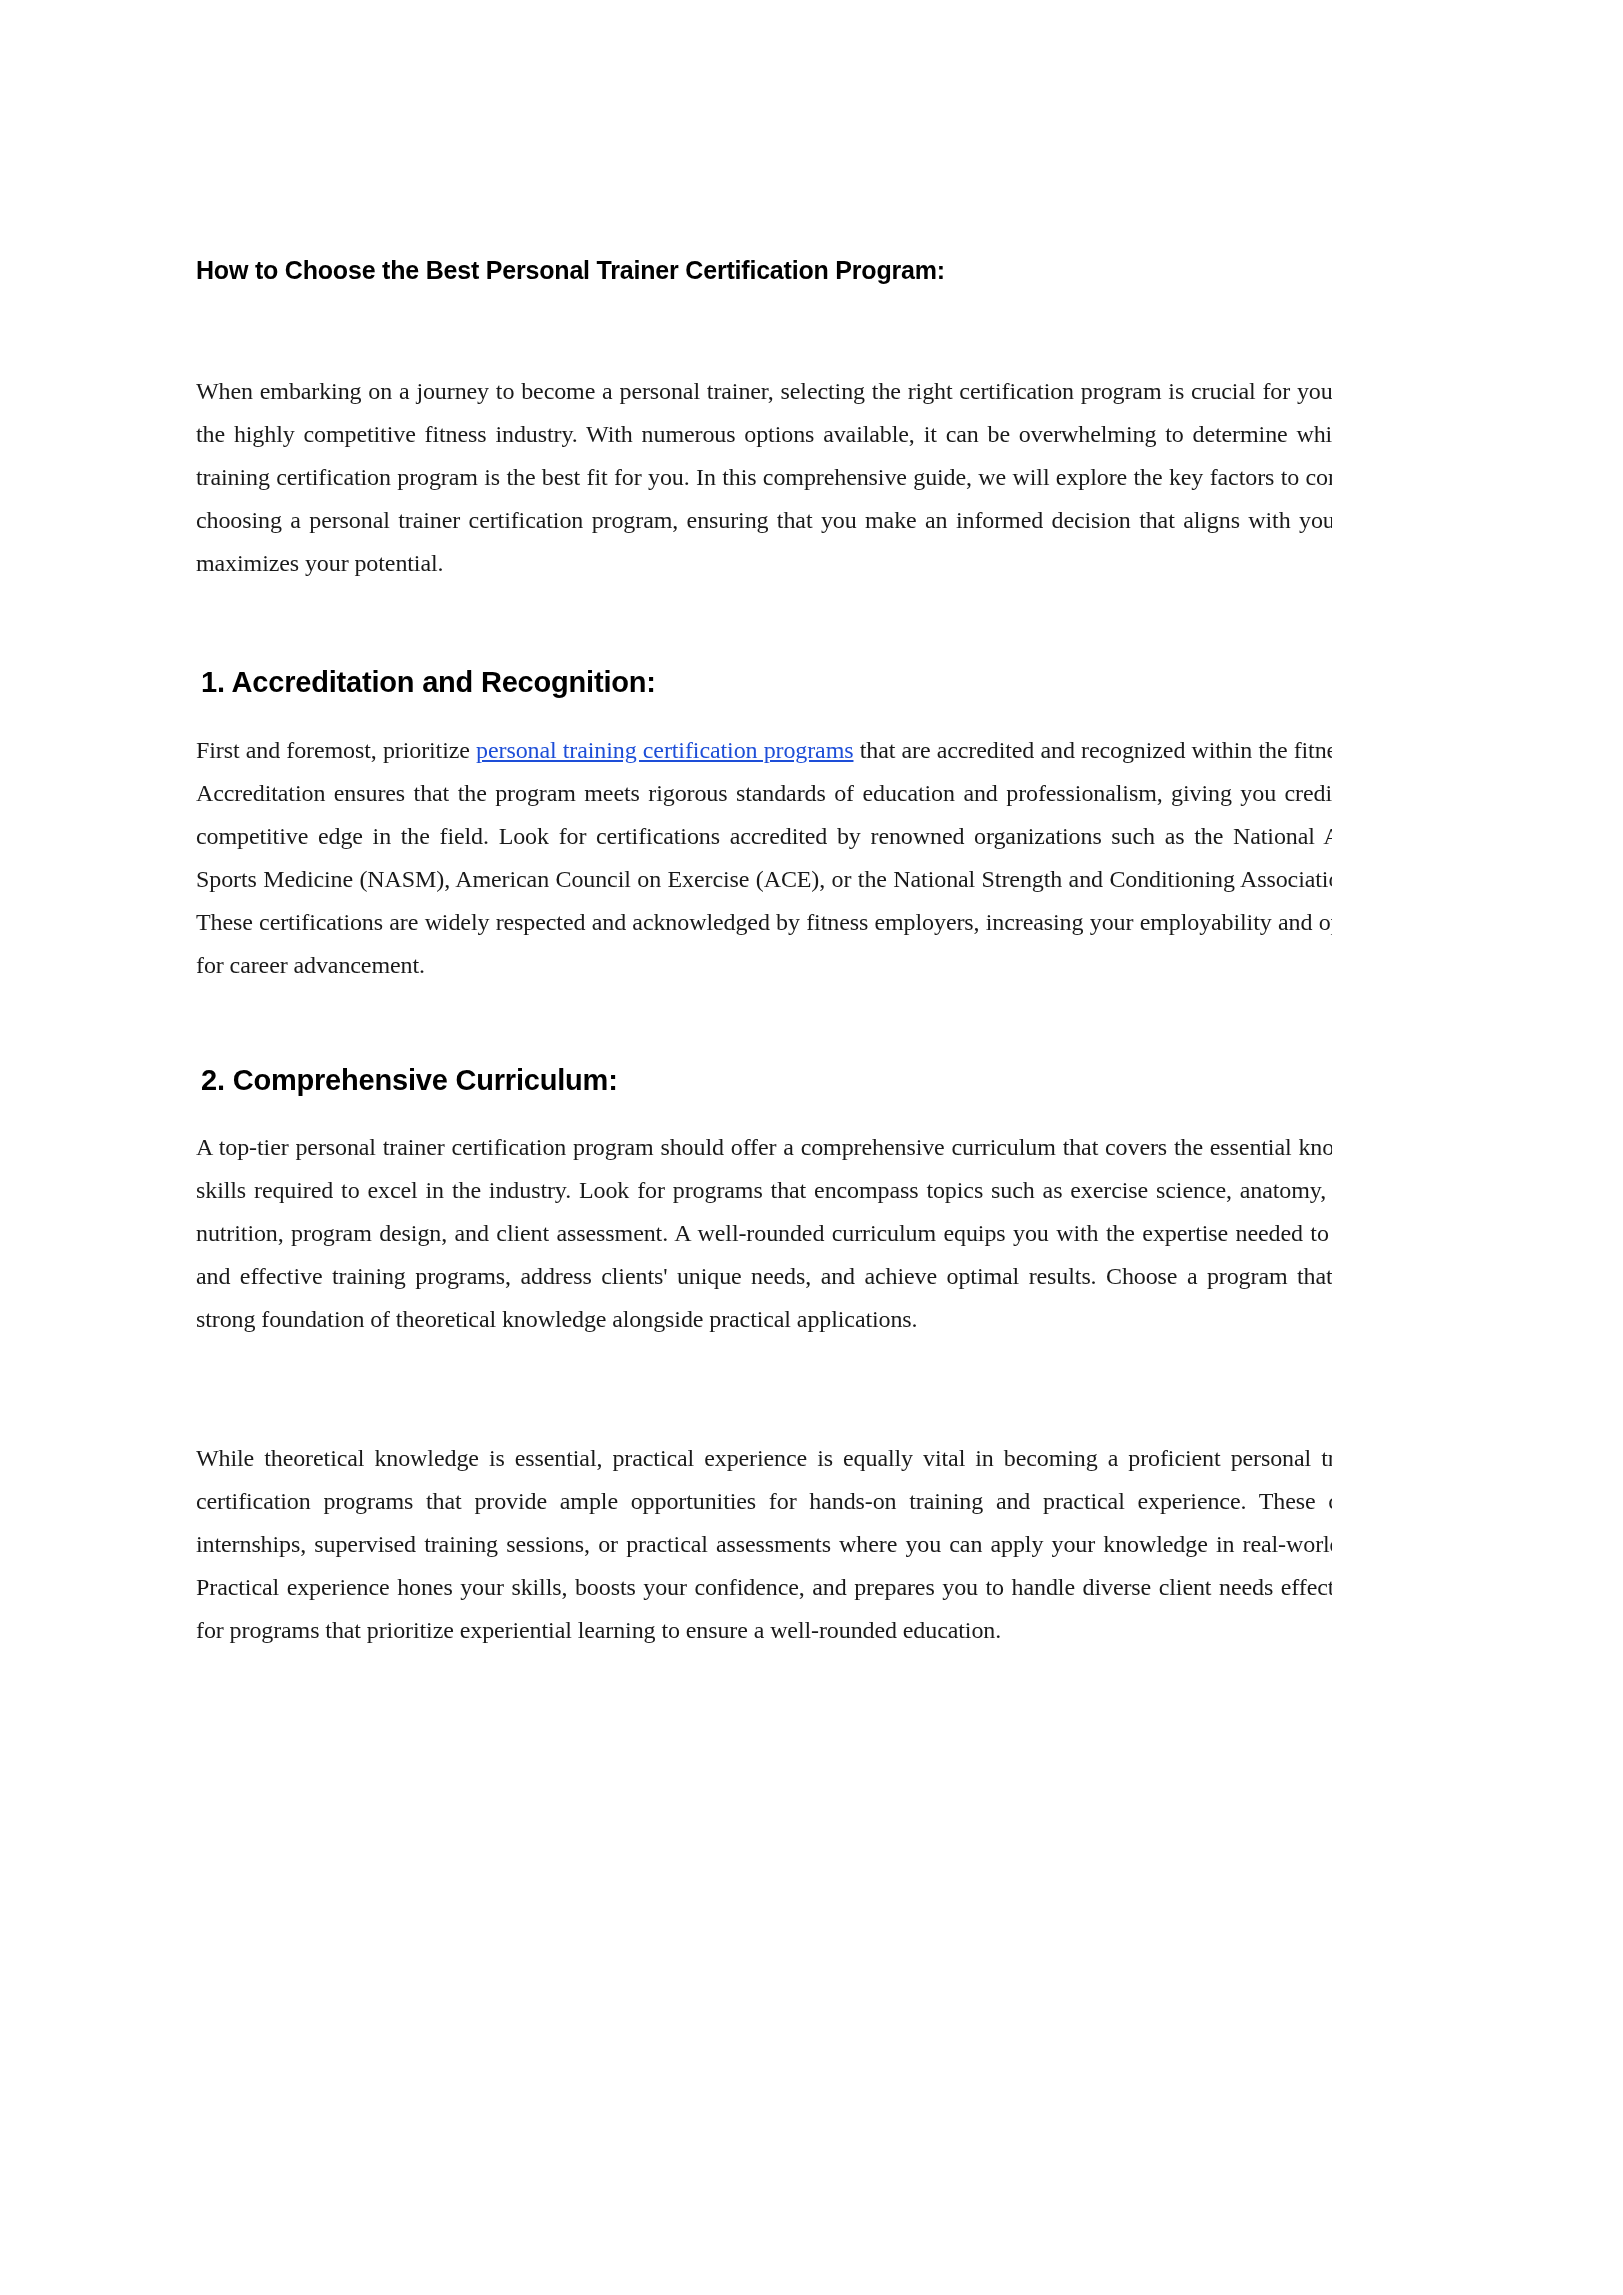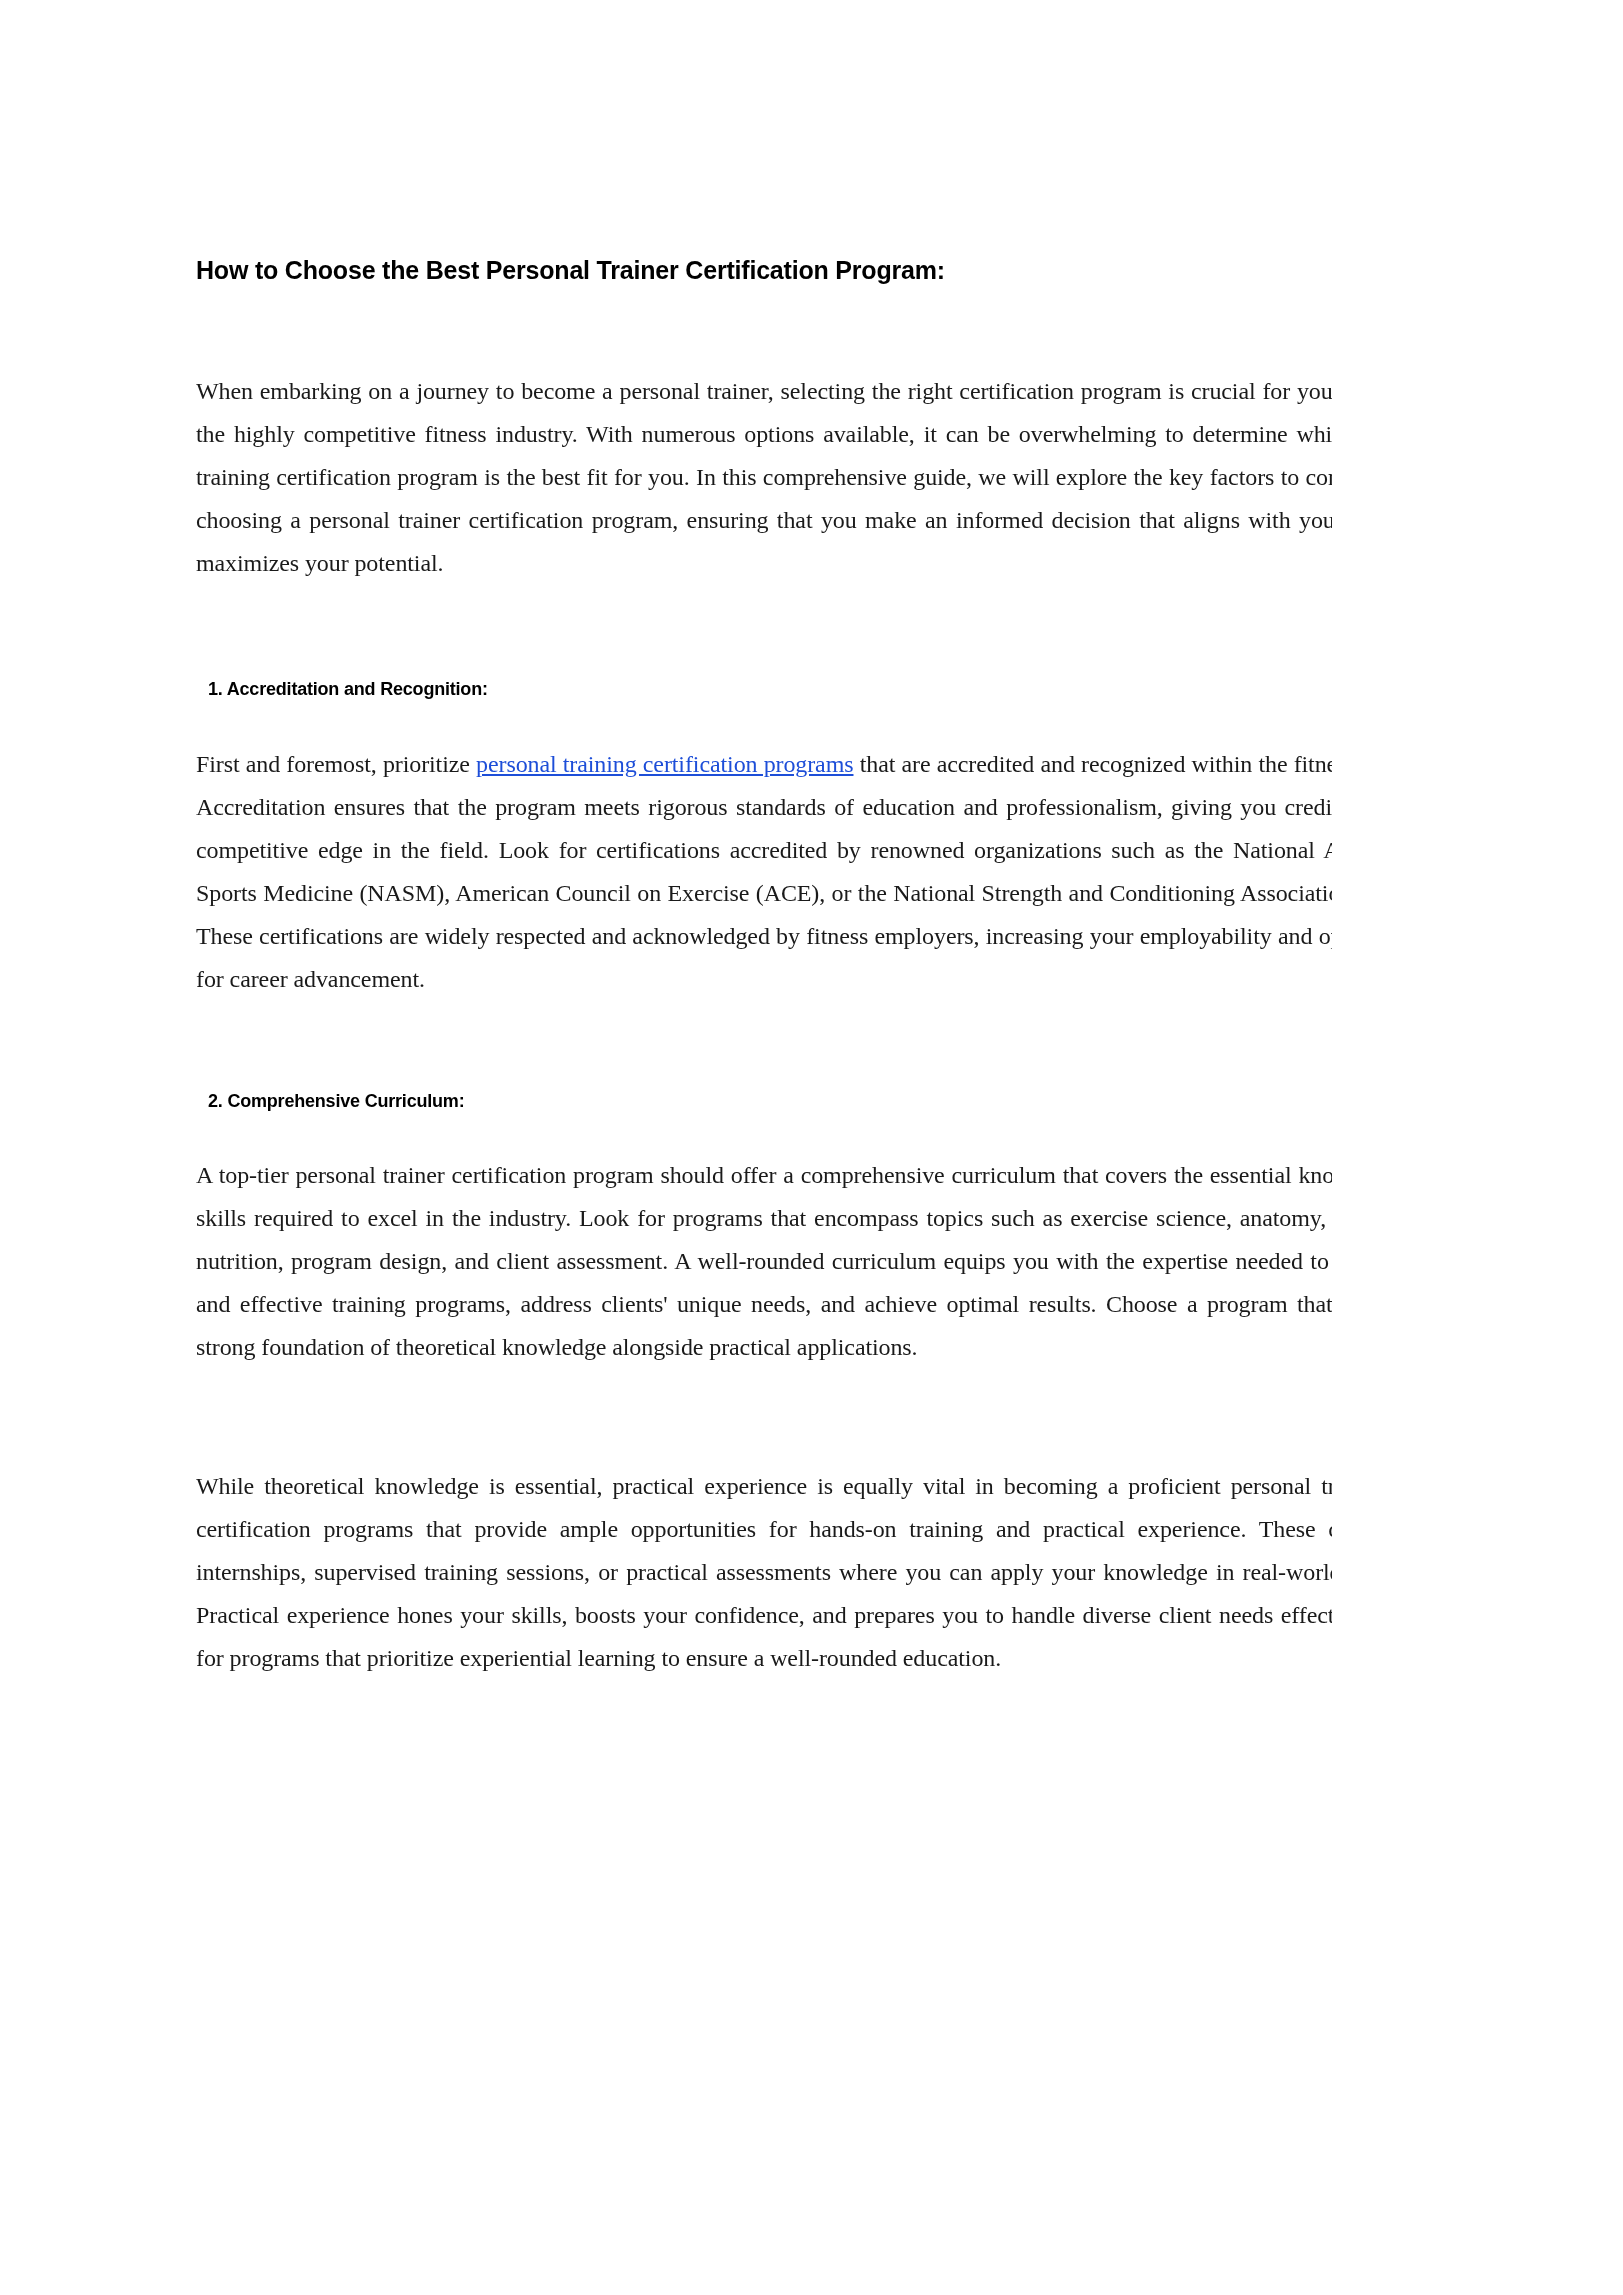--- a/index.html
+++ b/index.html
@@ -50,25 +50,25 @@
   }
 
   .body-par.left-align {
     text-align: justify;
     text-justify: inter-word;
   }
 
   .section-head {
     font-family: "Liberation Sans", sans-serif;
     font-weight: bold;
-    font-size: 18px;
+    font-size: 29px;
     line-height: 34px;
     color: #000000;
     letter-spacing: -0.2px;
-    margin: 12px;
+    margin: 5px;
   }
 
   .gap-intro-to-s1 {
     height: 75px;
   }
 
   .gap-head-to-par {
     height: 24.6px;
   }
 

